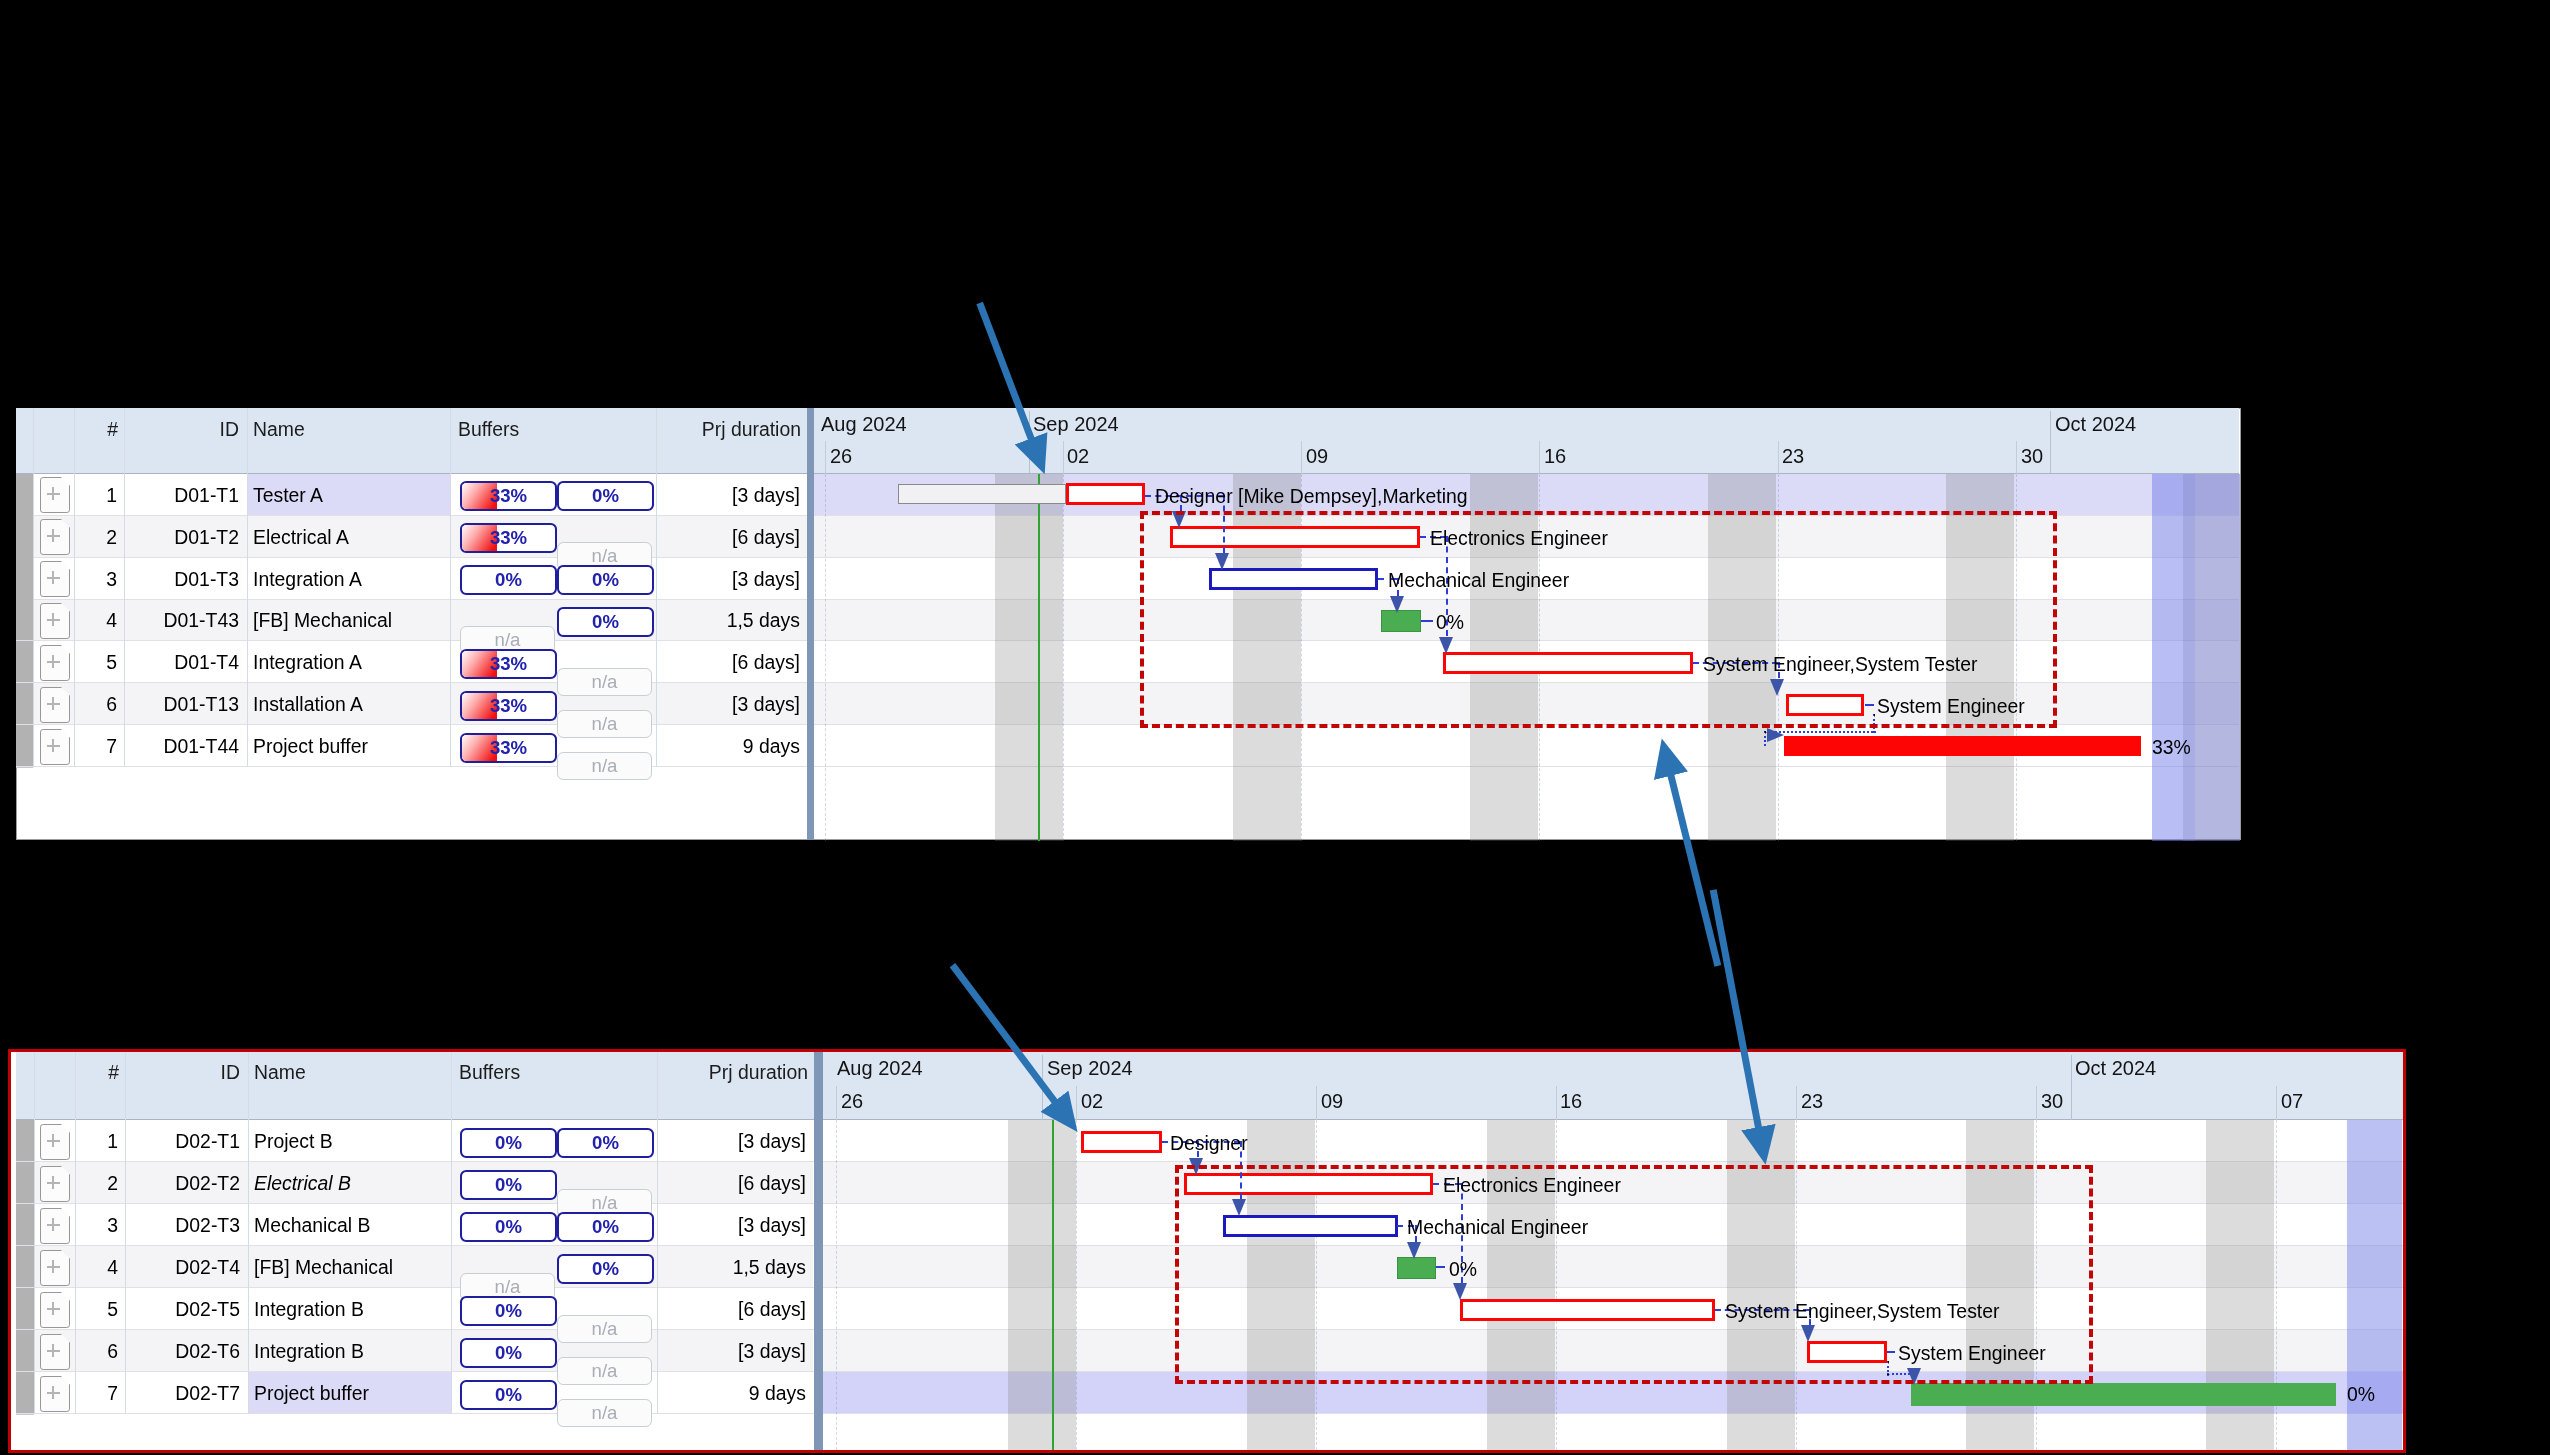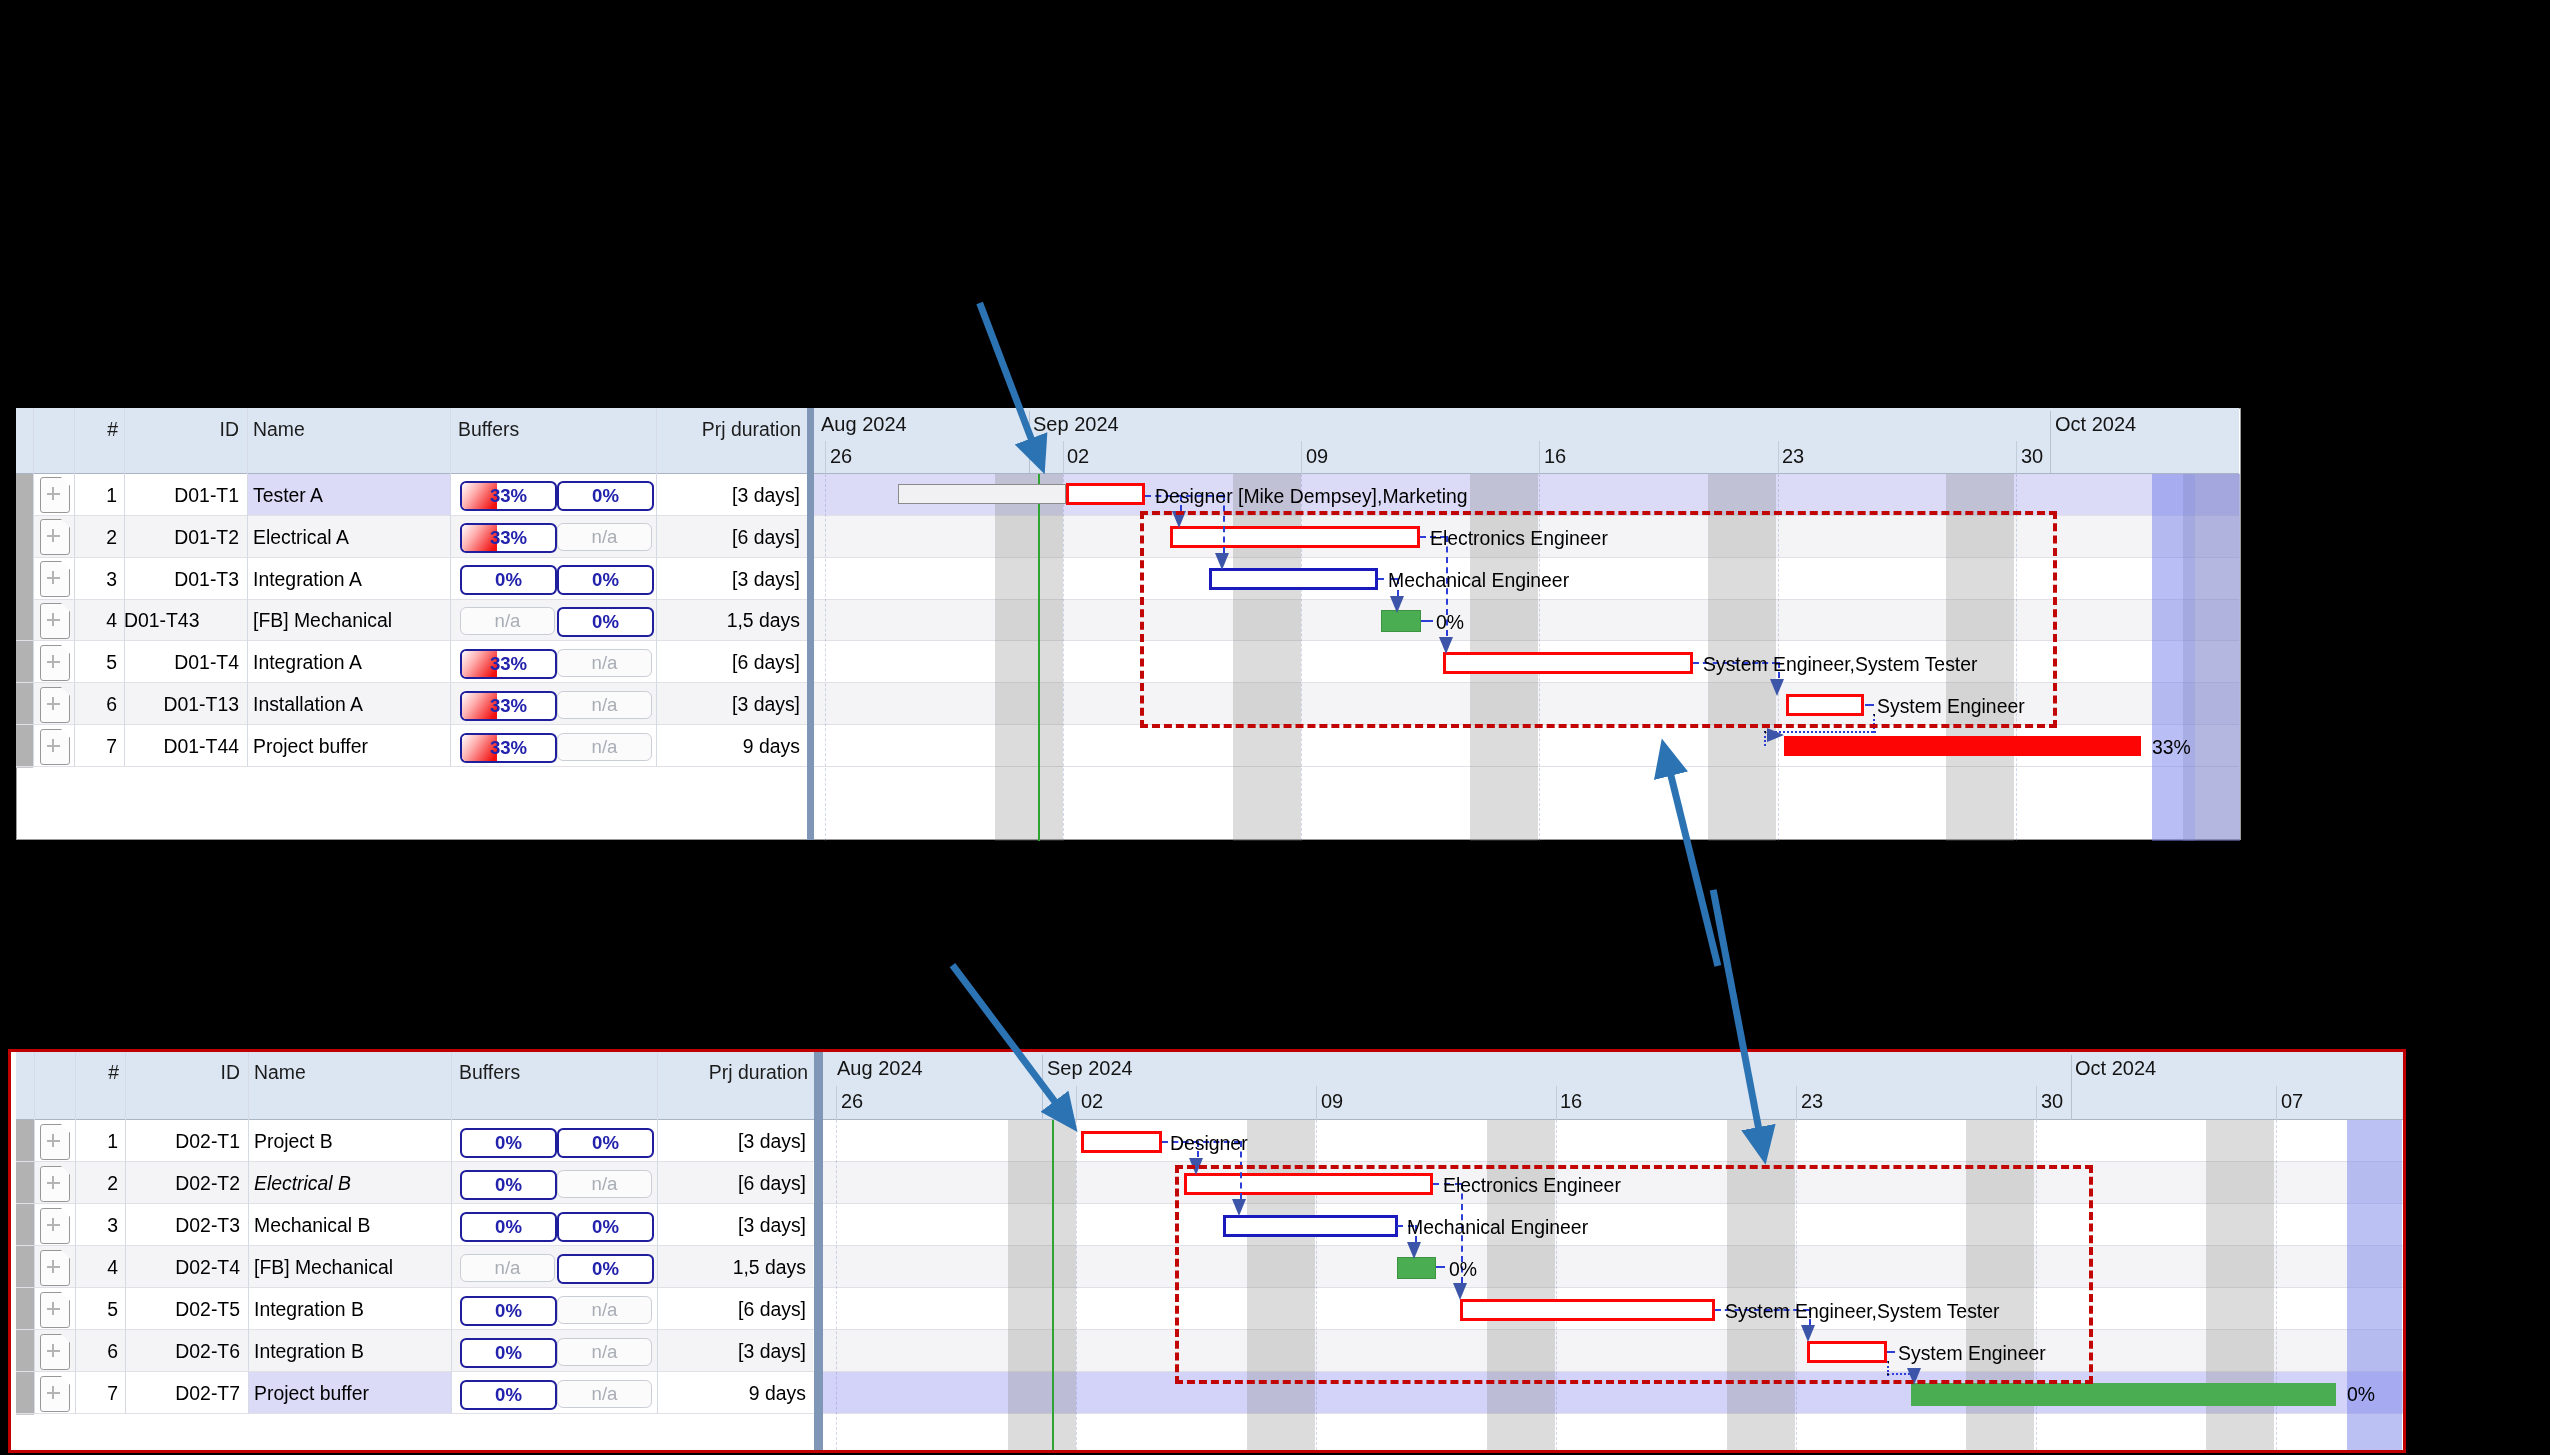--- a/index.html
+++ b/index.html
@@ -18,21 +18,21 @@
   .strip{position:absolute;background:#b2b2b2;border-bottom:1.6px solid #c9c9c9;}
   .docicon{position:absolute;width:28px;height:34px;border:1.6px solid #979797;border-radius:3.1px;
            background:#fcfcfc;clip-path:polygon(0 0,70% 0,100% 24%,100% 100%,0 100%);}
   .docicon::before{content:"";position:absolute;left:6.2px;top:14.8px;width:12.4px;height:2.3px;background:#b4b4b4;}
   .docicon::after{content:"";position:absolute;left:11px;top:9.3px;width:2.3px;height:12.4px;background:#b4b4b4;}
   .buf{position:absolute;width:93px;height:26px;border:2.3px solid #1f1f9e;border-radius:6.2px;
        background:#fff;overflow:hidden;}
   .buf .fill{position:absolute;left:0;top:0;bottom:0;width:38%;
        background:linear-gradient(125deg,#fff 0%,#ffb0b0 35%,#f21111 90%);}
   .buf .t{position:absolute;width:100%;text-align:center;top:1.6px;font-size:18.6px;font-weight:bold;color:#2222ac;}
-  .buf.na{border:1.6px solid #c9cdd4;background:#fbfbfc;}
+  .buf.na{border:1.6px solid #c9cdd4;background:#fbfbfc;margin-top:19px;}
   .buf.na .t{color:#a9adb5;font-weight:normal;}
   .wk{position:absolute;background:rgba(125,125,125,0.27);}
   .bar{position:absolute;}
   .bar-red{background:#fff;border:3.9px solid #fe0505;}
   .bar-blue{background:#fff;border:3.9px solid #1b1bbd;}
   .bar-green{background:#4aad51;border:0.8px solid #3c9442;}
   .bar-greenfill{background:#4aad51;}
   .bar-redfill{background:#fe0505;}
   .bar-baseline{background:#f1f1f3;border:1.6px solid #8a8a8a;}
   .glabel{position:absolute;font-size:19.4px;color:#000;white-space:nowrap;z-index:8;}
@@ -123,21 +123,21 @@
       <div class="t">0%</div>
     </div>
     <div class="celltxt" style="position: absolute; left: 656px; top: 568px; width: 144px; height: 22px; text-align: right; z-index: 3;">[3 days]</div>
     <div class="rowsep" style="position: absolute; left: 16.3px; top: 599px; width: 791px; height: 0.8px; z-index: 2;"></div>
     <div class="rowsep" style="position: absolute; left: 814px; top: 599px; width: 1425px; height: 0.8px; z-index: 2;"></div>
     <div class="abs" style="position: absolute; left: 33px; top: 599px; width: 774px; height: 42px; background: rgb(244, 244, 246); z-index: 1;"></div>
     <div class="abs" style="position: absolute; left: 814px; top: 599px; width: 1425px; height: 42px; background: rgb(244, 244, 246); z-index: 1;"></div>
     <div class="strip" style="position: absolute; left: 16.3px; top: 599px; width: 17px; height: 42px; z-index: 2;"></div>
     <div class="docicon" style="position: absolute; left: 40px; top: 603px; z-index: 3;"></div>
     <div class="celltxt" style="position: absolute; left: 74px; top: 609px; width: 43px; height: 22px; text-align: right; z-index: 3;">4</div>
-    <div class="celltxt" style="position: absolute; left: 124px; top: 609px; width: 115px; height: 22px; text-align: left; z-index: 3;">D01-T43</div>
+    <div class="celltxt" style="position: absolute; left: 124px; top: 609px; width: 115px; height: 22px; text-align: right; z-index: 3;">D01-T43</div>
     <div class="celltxt" style="position: absolute; left: 253px; top: 609px; width: 196px; height: 22px; z-index: 3;">[FB]  Mechanical</div>
     <div class="buf na" style="position: absolute; left: 460px; top: 607px; z-index: 3;">
       <div class="t">n/a</div>
     </div>
     <div class="buf" style="position: absolute; left: 557px; top: 607px; z-index: 3;">
       <div class="t">0%</div>
     </div>
     <div class="celltxt" style="position: absolute; left: 656px; top: 609px; width: 144px; height: 22px; text-align: right; z-index: 3;">1,5 days</div>
     <div class="rowsep" style="position: absolute; left: 16.3px; top: 640px; width: 791px; height: 0.8px; z-index: 2;"></div>
     <div class="rowsep" style="position: absolute; left: 814px; top: 640px; width: 1425px; height: 0.8px; z-index: 2;"></div>

